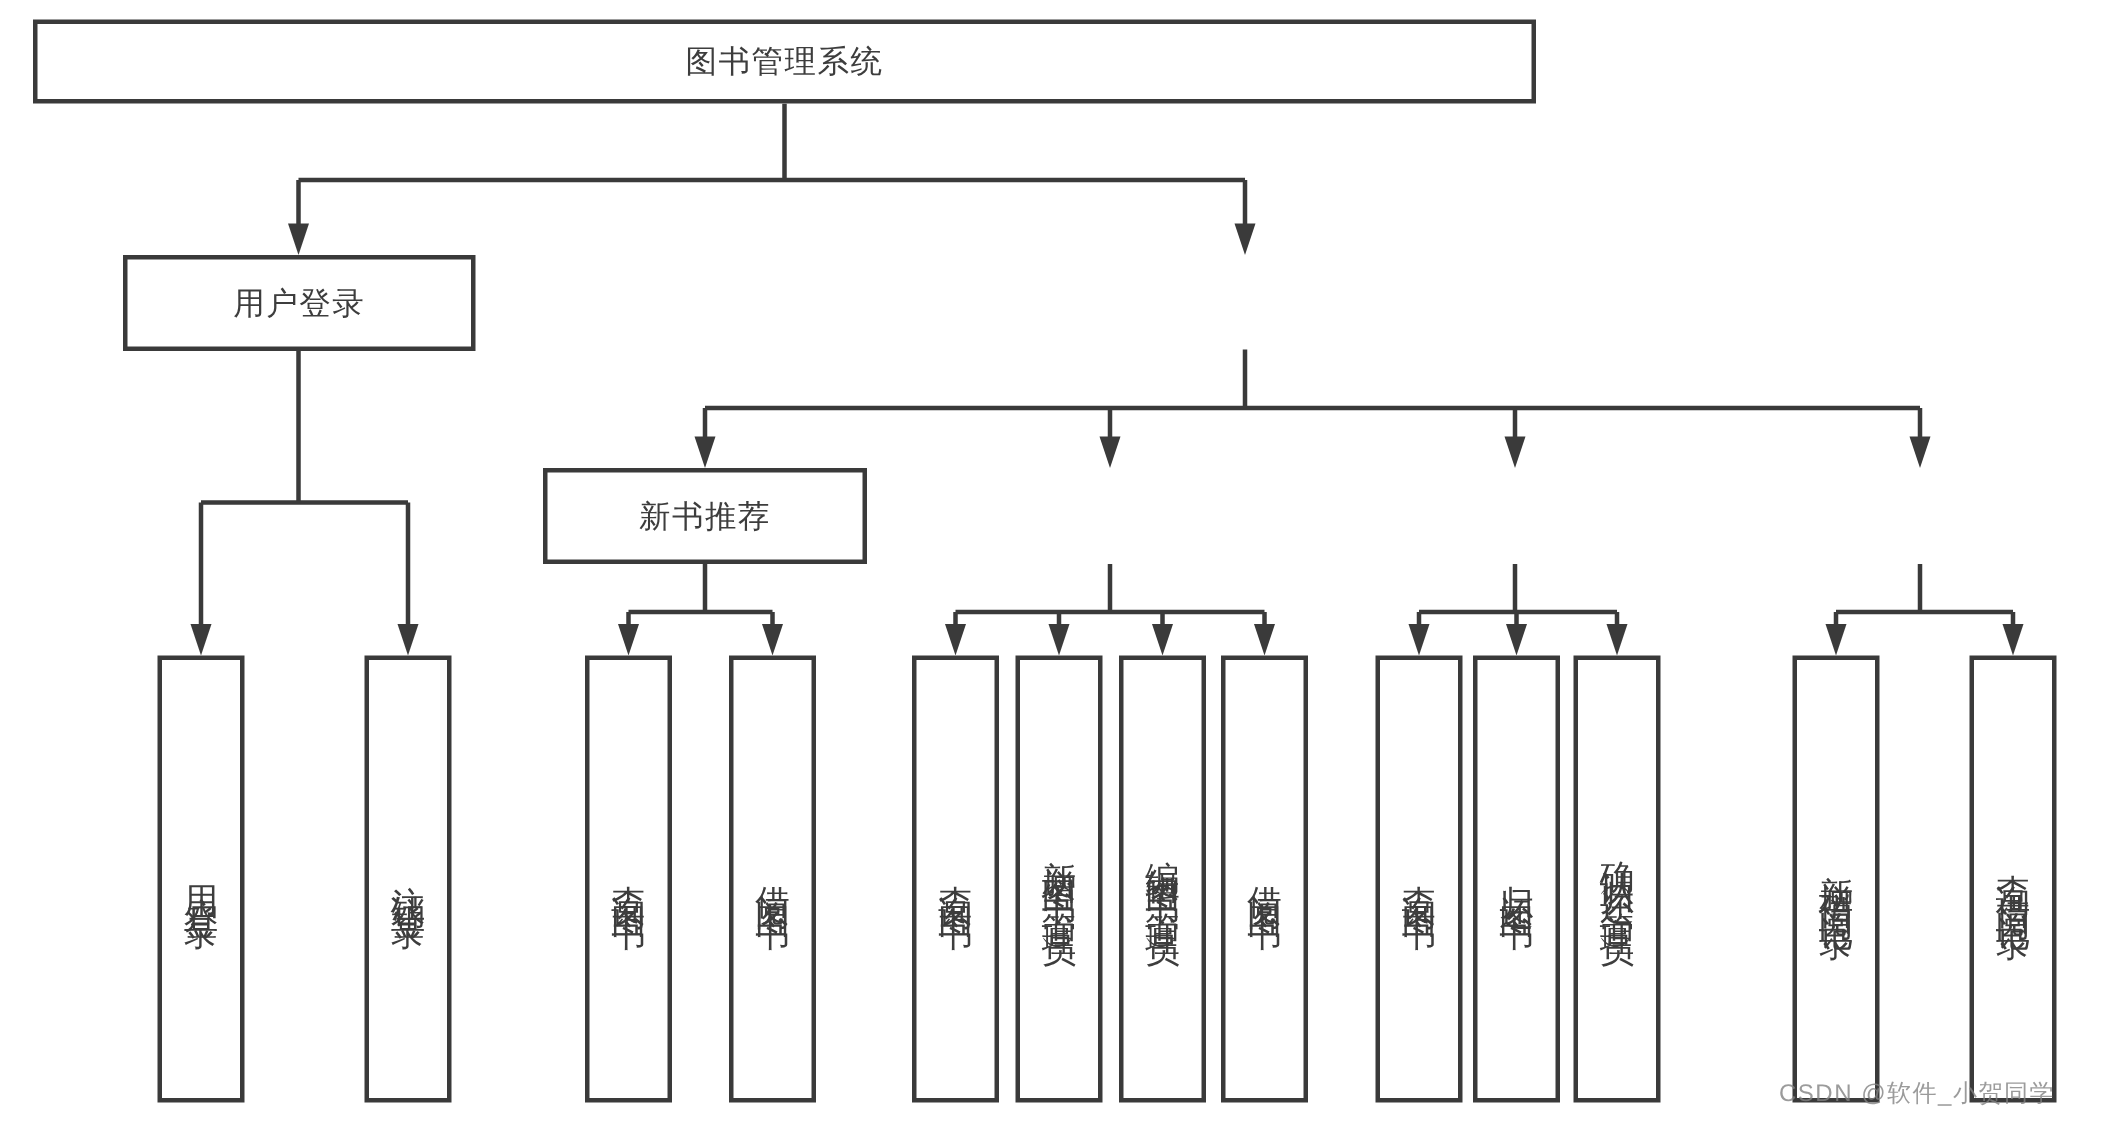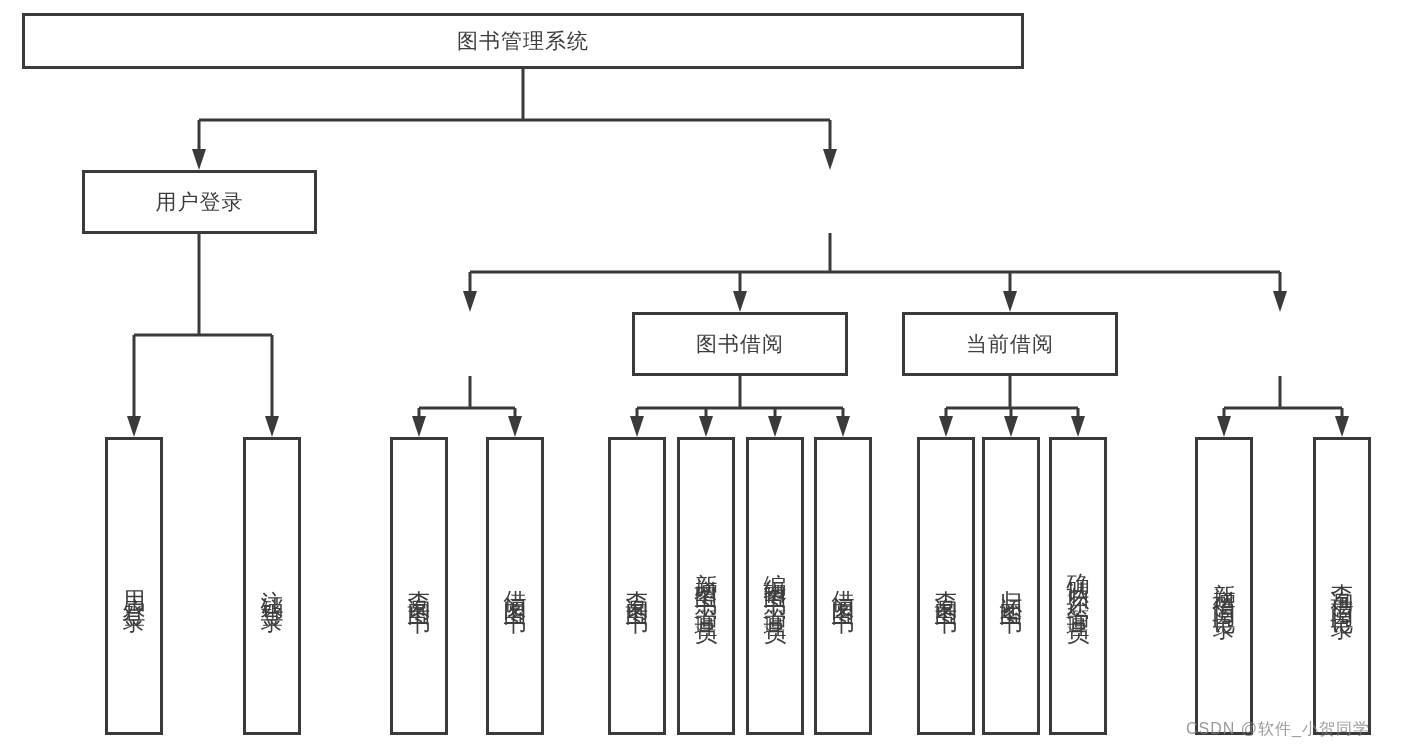--- a/index.html
+++ b/index.html
@@ -92,25 +92,22 @@
   </svg>
 
   <div class="node hbox" style="left:22px;top:13px;width:1002px;height:56px">
     <span class="lbl">图书管理系统</span>
   </div>
 
   <div class="node hbox" style="left:82px;top:170px;width:235px;height:64px">
     <span class="lbl">用户登录</span>
   </div>
 
-  <div class="node hbox" style="left:632px;top:312px;width:216px;height:64px">
-    <span class="lbl">图书借阅</span>
-  </div>
-  <div class="node hbox" style="left:902px;top:312px;width:216px;height:64px">
-    <span class="lbl">当前借阅</span>
+  <div class="node hbox" style="left:362px;top:312px;width:216px;height:64px">
+    <span class="lbl">新书推荐</span>
   </div>
 
   <div class="node vbox" style="left:105px;top:437px;width:58px;height:298px">
     <span class="lbl">用户登录</span>
   </div>
   <div class="node vbox" style="left:243px;top:437px;width:58px;height:298px">
     <span class="lbl">注销登录</span>
   </div>
 
   <div class="node vbox" style="left:390px;top:437px;width:58px;height:298px">

